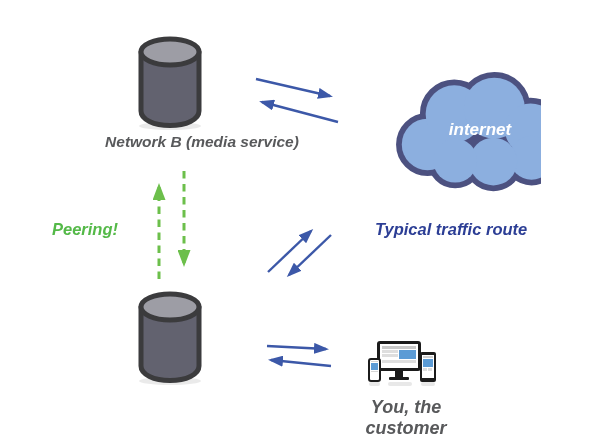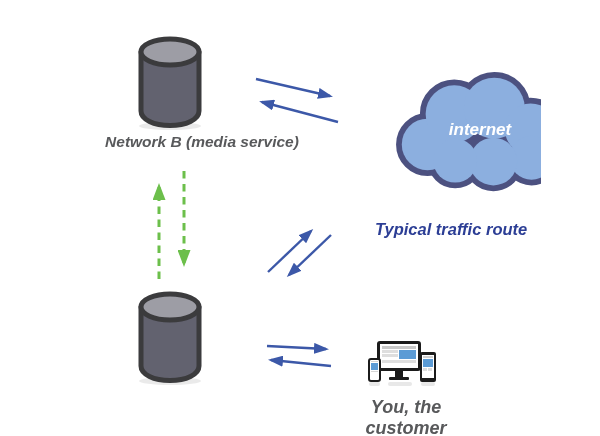--- a/index.html
+++ b/index.html
@@ -76,20 +76,21 @@
     </g>
   </svg>
 
   <svg class="abs" style="left:137px;top:35px;" width="66" height="96" viewBox="0 0 66 96">
     <ellipse cx="33" cy="91" rx="31" ry="4" fill="#d9d9d9" opacity="0.55"></ellipse>
     <path d="M4,17 L4,76 C4,84.5 17,90.5 33,90.5 C49,90.5 62,84.5 62,76 L62,17 Z" fill="#62626f" stroke="#3b3b3d" stroke-width="5" stroke-linejoin="round"></path>
     <ellipse cx="33" cy="17" rx="29" ry="13" fill="#9d9da5" stroke="#3b3b3d" stroke-width="5"></ellipse>
   </svg>
   <div class="abs lbl lbl-node" style="left:77px;top:133px;width:250px;">Network B (media service)</div>
 
+  <div class="abs lbl lbl-peering" style="left:52px;top:220px;">Peering!</div>
 
   <svg class="abs" style="left:391px;top:70px;" width="178" height="124" viewBox="0 0 178 130">
     <g stroke="#4c5180" stroke-width="12" fill="#8cafdf">
       <circle cx="34" cy="78" r="27"></circle>
       <circle cx="62" cy="46" r="30"></circle>
       <circle cx="104" cy="40" r="32"></circle>
       <circle cx="142" cy="62" r="27"></circle>
       <circle cx="143" cy="92" r="23"></circle>
       <circle cx="103" cy="96" r="25"></circle>
       <circle cx="63" cy="95" r="23"></circle>

